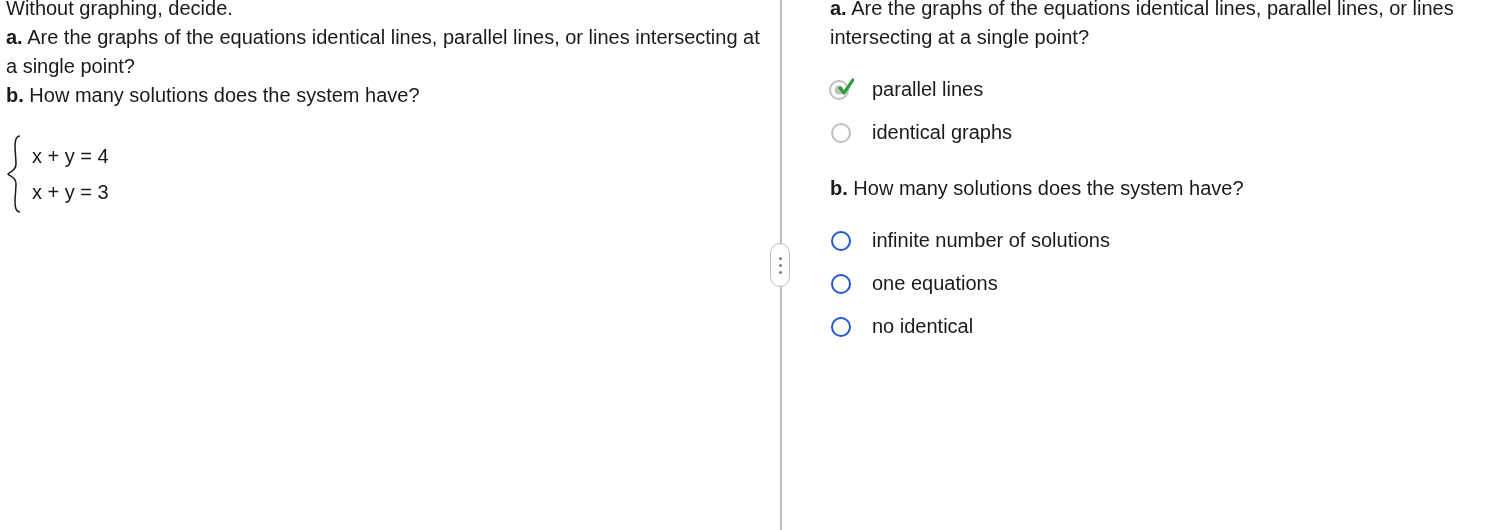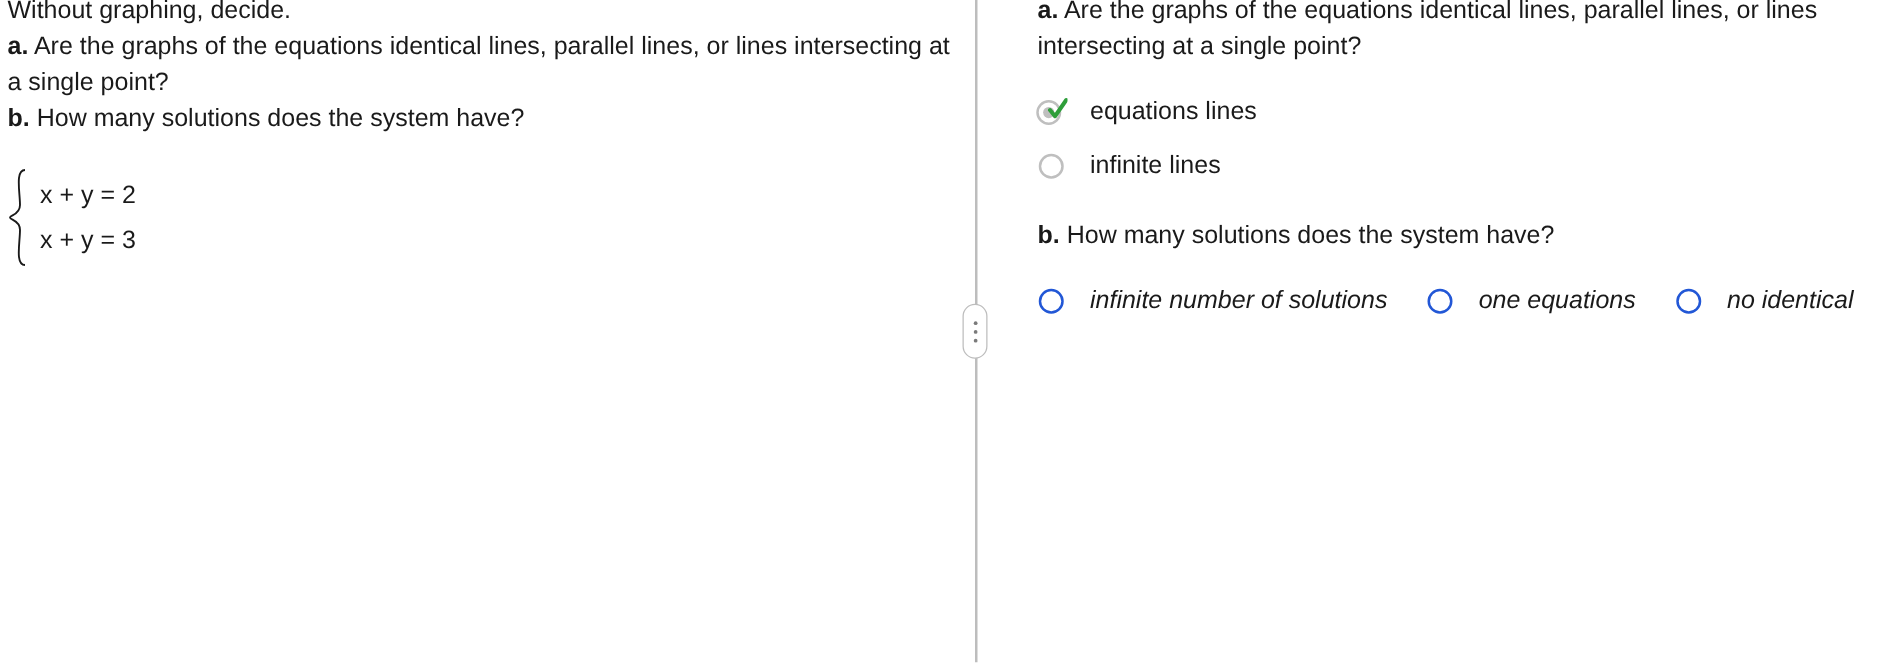--- a/index.html
+++ b/index.html
@@ -76,41 +76,41 @@
     display: flex;
     align-items: center;
     gap: 20px;
   }
   .radio {
     width: 22px; height: 22px;
     flex: 0 0 22px;
     position: relative;
   }
   .right-b { margin-top: 30px; line-height: 1.45;}
-  .options-b { margin-top: 26px; display: flex; flex-direction: row; gap: 31px; font-style: italic;}
+  .options-b { margin-top: 26px; display: flex; flex-direction: column; gap: 20px;}
 </style>
 </head>
 <body>
 
 <div class="page">
   <div class="left-pane">
     <div class="intro-line">Without graphing, decide.</div>
     <div class="q-line">
       <span class="bold">a.</span><span> Are the graphs of the equations identical lines, parallel lines, or lines intersecting at a single point?</span>
     </div>
     <div class="q-line">
       <span class="bold">b.</span><span> How many solutions does the system have?</span>
     </div>
 
     <div class="system-block">
       <svg class="brace-svg" width="18" height="80" viewBox="0 0 18 80">
         <path d="M14 2 C6 2 10 20 10 30 C10 38 2 38 2 40 C2 42 10 42 10 50 C10 60 6 78 14 78" fill="none" stroke="#1a1a1a" stroke-width="1.5"></path>
       </svg>
       <div class="eqs">
-        <div class="eq">x + y = 2</div>
+        <div class="eq">x + y = 4</div>
         <div class="eq">x + y = 3</div>
       </div>
     </div>
   </div>
 
   <div class="divider"></div>
   <div class="handle">
     <div class="dot"></div>
       <div class="dot"></div>
       <div class="dot"></div>
@@ -123,29 +123,29 @@
 
     <div class="options">
       <div class="option">
         <span class="radio">
           <svg width="26" height="26" viewBox="0 0 26 26" style="position:absolute;left:-2px;top:-2px">
             <circle cx="11" cy="13" r="9" fill="none" stroke="#bfbfbf" stroke-width="2"></circle>
             <circle cx="11" cy="13" r="4.5" fill="#bfbfbf"></circle>
             <path d="M12 11 L16 16 L25 3" fill="none" stroke="#2e9e3a" stroke-width="3.2" stroke-linecap="round" stroke-linejoin="round"></path>
           </svg>
         </span>
-        <span>equations lines</span>
+        <span>parallel lines</span>
       </div>
       <div class="option">
         <span class="radio">
           <svg width="22" height="22" viewBox="0 0 22 22">
             <circle cx="11" cy="11" r="9" fill="none" stroke="#bfbfbf" stroke-width="2"></circle>
           </svg>
         </span>
-        <span>infinite lines</span>
+        <span>identical graphs</span>
       </div>
     </div>
 
     <div class="right-b">
       <span class="bold">b.</span><span> How many solutions does the system have?</span>
     </div>
 
     <div class="options-b">
       <div class="option">
         <span class="radio">

